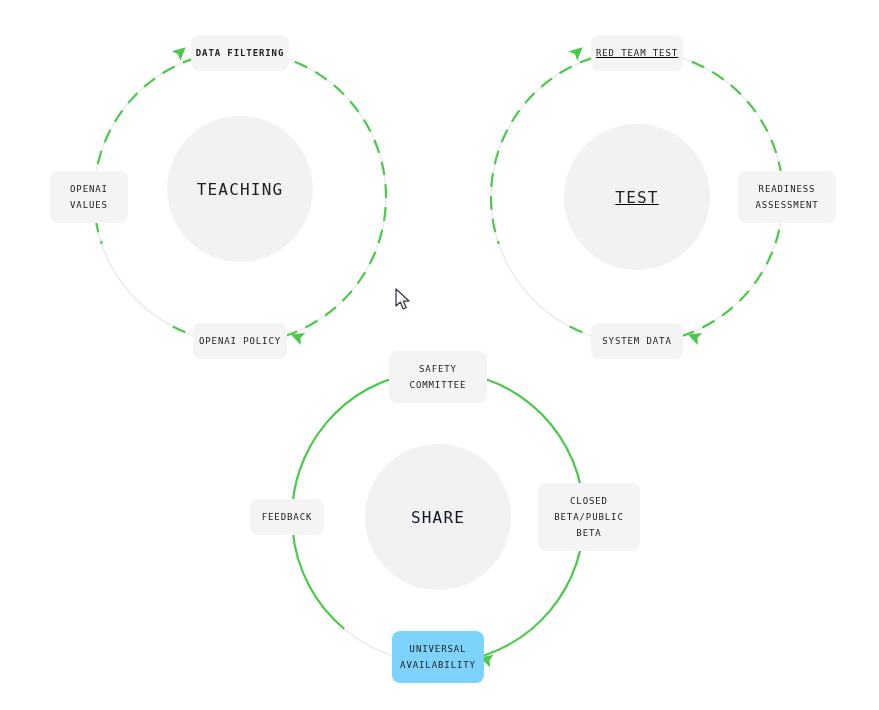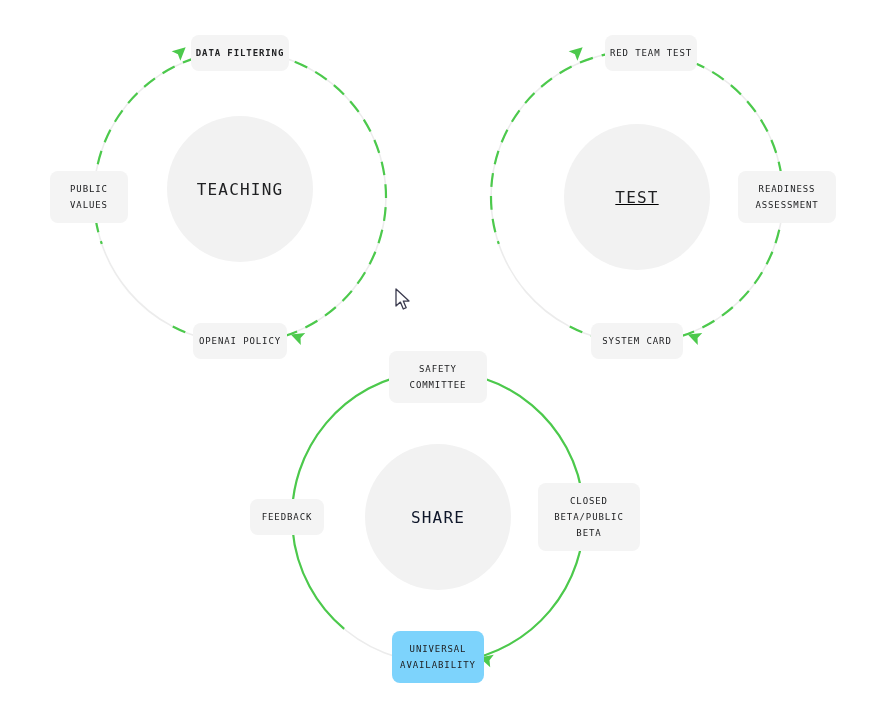--- a/index.html
+++ b/index.html
@@ -98,38 +98,38 @@
     </svg>
 
   <div id="clusters-root">
       <div class="hub" style="left: 167px; top: 116px; width: 146px; height: 146px; background: rgb(242, 242, 242);">
         <span class="hub-label" style="color: rgb(32, 33, 35);">TEACHING</span>
       </div>
       <div class="node" style="left: 191px; top: 35px; width: 98px; height: 36px; background: rgb(244, 244, 244);">
         <span class="node-line" style="color: rgb(32, 33, 35); font-weight: bold;">DATA FILTERING</span>
       </div>
       <div class="node" style="left: 50px; top: 171px; width: 78px; height: 52px; background: rgb(244, 244, 244);">
-        <span class="node-line" style="color: rgb(32, 33, 35);">PUBLIC</span>
+        <span class="node-line" style="color: rgb(32, 33, 35);">OPENAI</span>
         <span class="node-line" style="color: rgb(32, 33, 35);">VALUES</span>
       </div>
       <div class="node" style="left: 193px; top: 323px; width: 94px; height: 36px; background: rgb(244, 244, 244);">
         <span class="node-line" style="color: rgb(32, 33, 35);">OPENAI POLICY</span>
       </div>
       <div class="hub" style="left: 564px; top: 124px; width: 146px; height: 146px; background: rgb(242, 242, 242); text-decoration: underline;">
         <span class="hub-label" style="color: rgb(32, 33, 35);">TEST</span>
       </div>
-      <div class="node" style="left: 605px; top: 35px; width: 92px; height: 36px; background: rgb(244, 244, 244);">
+      <div class="node" style="left: 591px; top: 35px; width: 92px; height: 36px; background: rgb(244, 244, 244); text-decoration: underline;">
         <span class="node-line" style="color: rgb(32, 33, 35);">RED TEAM TEST</span>
       </div>
       <div class="node" style="left: 738px; top: 171px; width: 98px; height: 52px; background: rgb(244, 244, 244);">
         <span class="node-line" style="color: rgb(32, 33, 35);">READINESS</span>
         <span class="node-line" style="color: rgb(32, 33, 35);">ASSESSMENT</span>
       </div>
       <div class="node" style="left: 591px; top: 323px; width: 92px; height: 36px; background: rgb(244, 244, 244);">
-        <span class="node-line" style="color: rgb(32, 33, 35);">SYSTEM CARD</span>
+        <span class="node-line" style="color: rgb(32, 33, 35);">SYSTEM DATA</span>
       </div>
       <div class="hub" style="left: 365px; top: 444px; width: 146px; height: 146px; background: rgb(242, 242, 242);">
         <span class="hub-label" style="color: #0f172a;">SHARE</span>
       </div>
       <div class="node" style="left: 389px; top: 351px; width: 98px; height: 52px; background: rgb(244, 244, 244);">
         <span class="node-line" style="color: rgb(32, 33, 35);">SAFETY</span>
         <span class="node-line" style="color: rgb(32, 33, 35);">COMMITTEE</span>
       </div>
       <div class="node" style="left: 250px; top: 499px; width: 74px; height: 36px; background: rgb(244, 244, 244);">
         <span class="node-line" style="color: rgb(32, 33, 35);">FEEDBACK</span>

